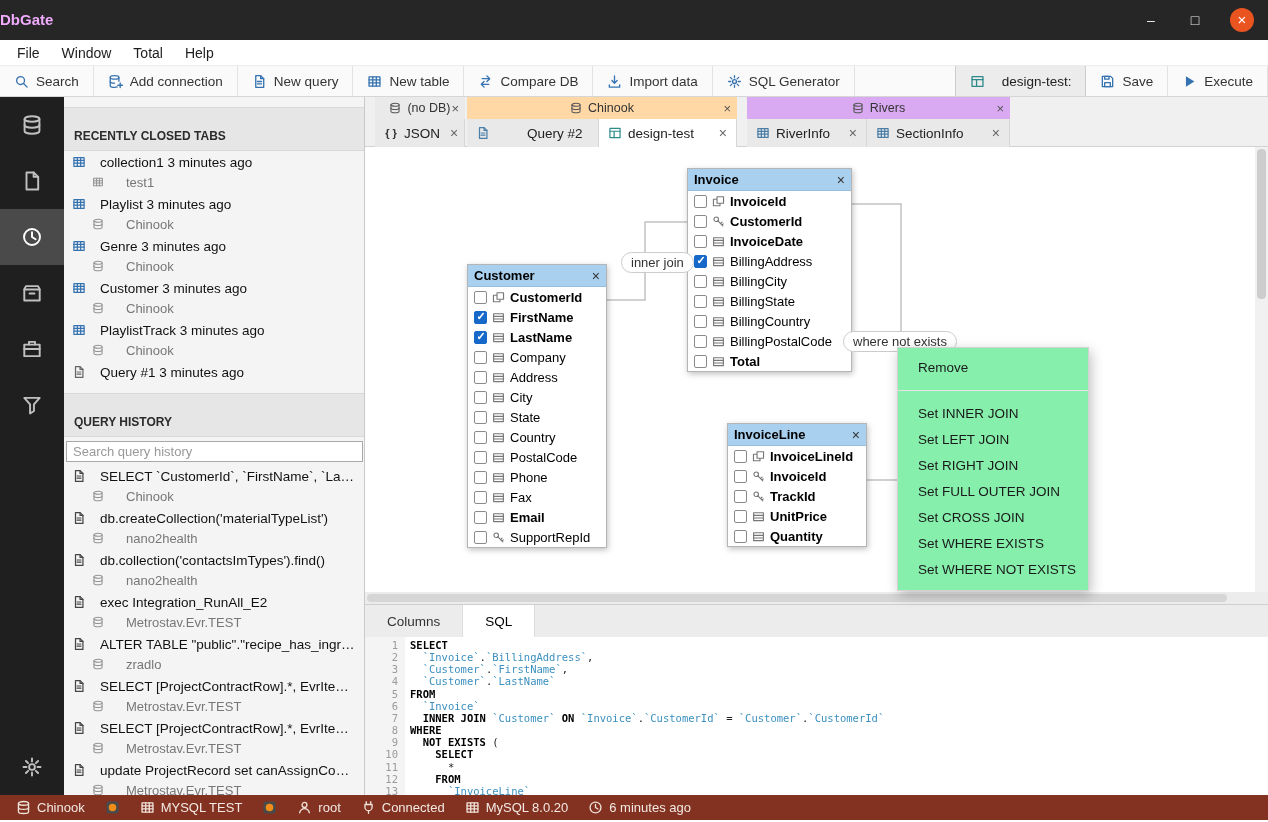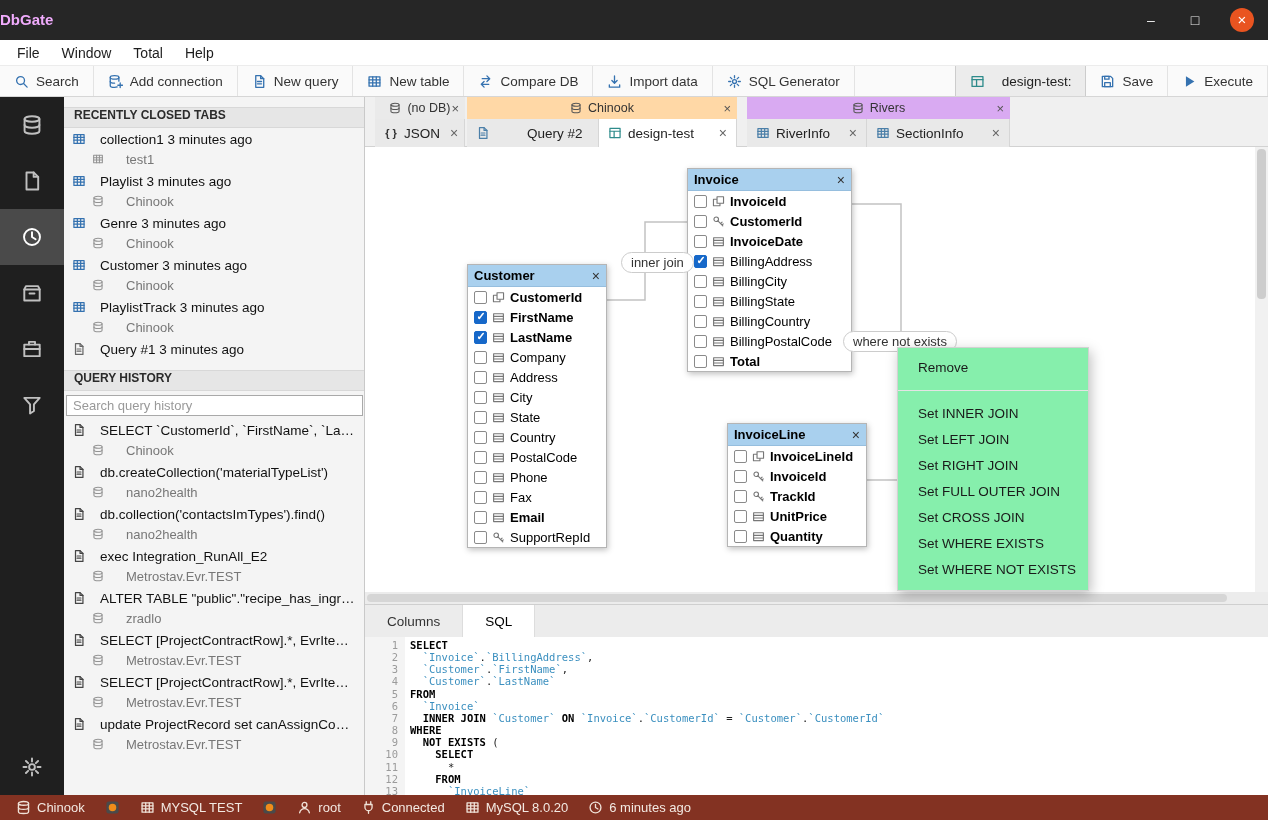--- a/index.html
+++ b/index.html
@@ -38,21 +38,21 @@
     display:flex;flex-direction:column}
   .act-item{width:64px;height:56px;display:flex;align-items:center;justify-content:center;color:#c0c0c0}
   .act-item.active{background:#4a4a4a;color:#fff}
   .act-item .icon{width:22px;height:22px}
   .act-spacer{flex:1}
 
   
   .sidebar{position:absolute;left:64px;top:97px;width:301px;height:698px;background:#f4f4f4;
     border-right:1px solid #c9c9c9;overflow:hidden}
   .side-header{margin-top:10px;background:#e6e6e6;border-top:1px solid #d8d8d8;border-bottom:1px solid #d8d8d8;
-    font-size:12px;font-weight:bold;color:#2b2b2b;padding:0 10px;height:21px}
+    font-size:12px;font-weight:bold;color:#2b2b2b;padding:21px 10px;height:21px}
   .ct-item{padding:1px 0 1px 8px}
   .line-main{display:flex;align-items:center;gap:14px;height:20px;font-size:13.5px;color:#111;
     white-space:nowrap;overflow:hidden}
   .line-main .icon{width:14px;height:14px;color:#3572b0}
   .line-sub{display:flex;align-items:center;gap:22px;height:20px;padding-left:20px;font-size:13px;color:#777;
     white-space:nowrap;overflow:hidden}
   .line-sub .icon{width:12px;height:12px;color:#939393}
   .qh-item .line-main .icon{color:#444}
   .qh-search{display:block;width:297px;margin:4px 2px 3px 2px;height:21px;border:1px solid #a9a9a9;
     font-size:13px;padding:0 6px;background:#fff;color:#333;font-family:"Liberation Sans",sans-serif}

